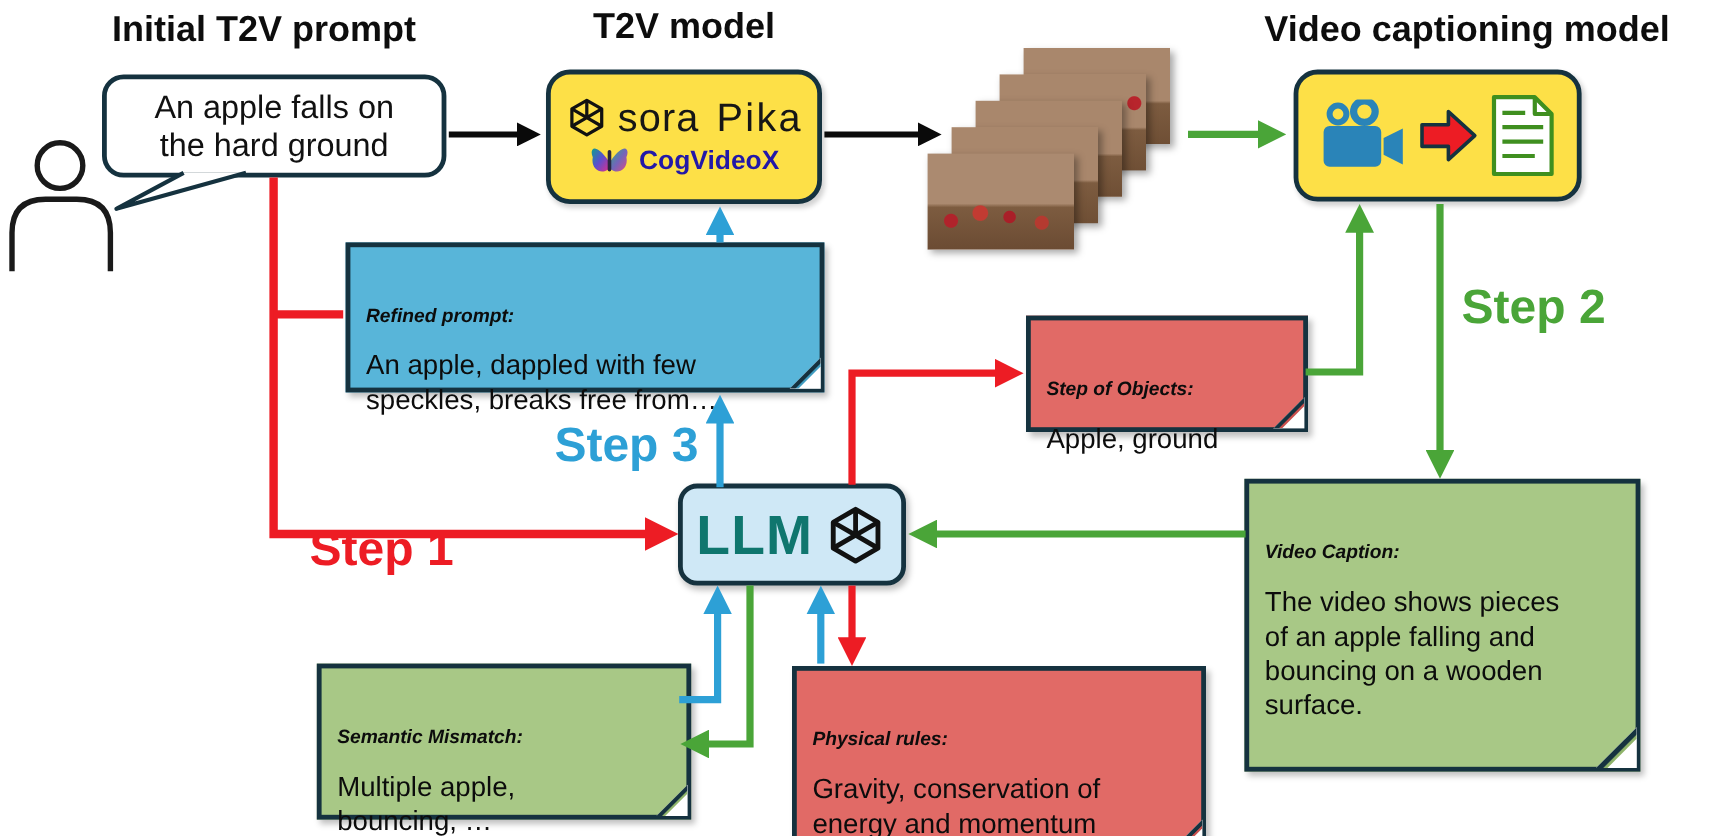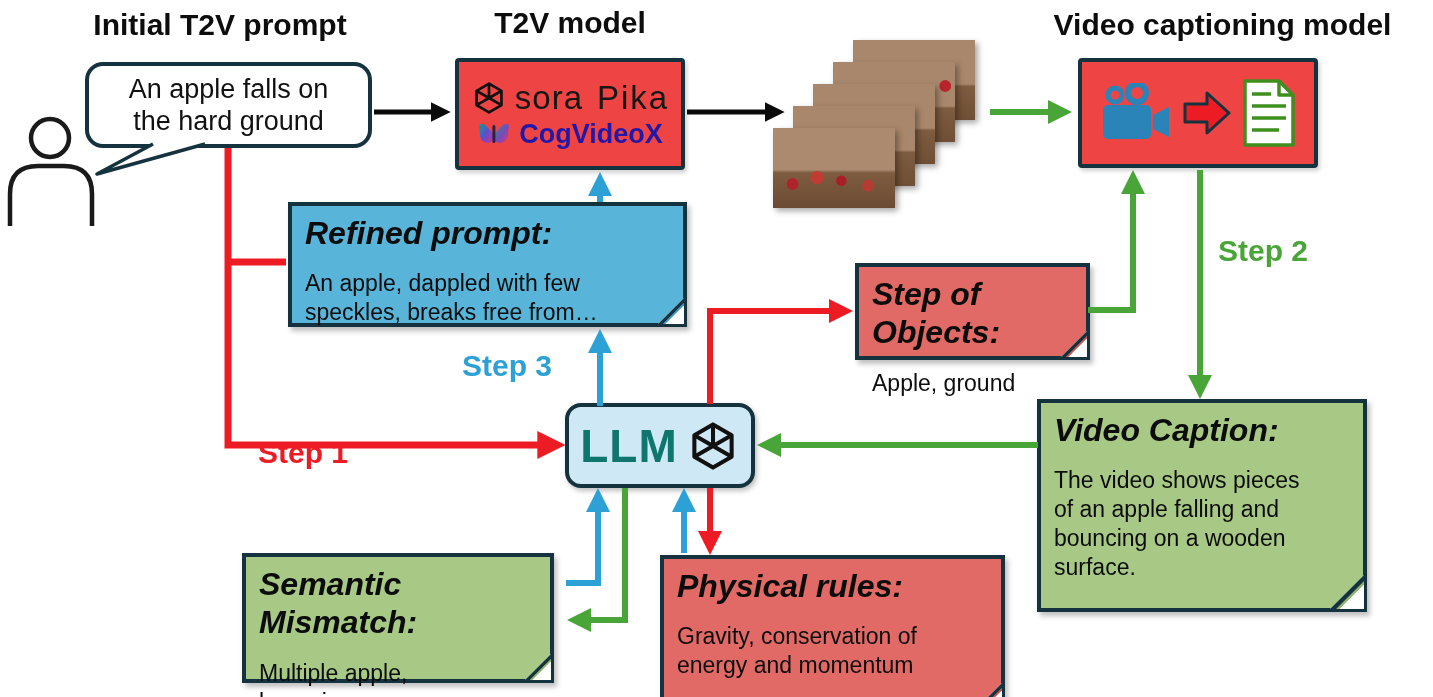--- a/index.html
+++ b/index.html
@@ -1,41 +1,41 @@
 <!DOCTYPE html>
 <html style="--red: #ed1c24; --blue: #2da0d6; --green: #4aa538; --noteBorder: #15323f; --boxBorder: #15323f; --blueNote: #58b5d9; --greenNote: #a8c886; --redNote: #e16a66; --llmFill: #cfe8f6; --cogBlue: #2218a8; --cameraBlue: #2a84b8; --docGreen: #3f8f1f; --blockArrowRed: #ed1c24;"><head>
 <meta charset="utf-8">
 <style>
   * { margin:0; padding:0; box-sizing:border-box; }
   html,body { background:#fff; }
   body { font-family:"Liberation Sans", sans-serif; }
   .canvas { position:relative; width:1433px; height:697px; background:#fff; overflow:hidden; }
 
   .heading { position:absolute; font-size:30px; font-weight:700; color:#0d0d0d; text-align:center; letter-spacing:0; }
-  .step-label { position:absolute; font-size:30px; font-weight:700; }
+  .step-label { position:absolute; font-size:40px; font-weight:700; }
   .step1 { color:var(--red);margin-top:44px; }
   .step2 { color:var(--green); }
   .step3 { color:var(--blue); }
 
   
   .bubble { position:absolute; left:85px; top:62px; width:287px; height:86px;
     background:#fff; border:4px solid var(--noteBorder); border-radius:18px;
     display:flex; align-items:center; justify-content:center; text-align:center;
     font-size:27px; color:#111; line-height:1.2; white-space:pre-line; z-index:3; }
   .bubble-tail { position:absolute; left:85px; top:140px; z-index:4; }
 
   
-  .model-box { position:absolute; background:#ef4444; border:4px solid var(--boxBorder); border-radius:4px;
+  .model-box { position:absolute; background:#fde047; border:4px solid var(--boxBorder); border-radius:20px;
     display:flex; flex-direction:column; align-items:center; justify-content:center; z-index:3;
     box-shadow:2px 3px 4px rgba(0,0,0,.18); }
   .t2v-box { left:455px; top:58px; width:230px; height:112px; gap:2px; }
   .logo-row { display:flex; align-items:center; gap:8px; }
   .sora-text { font-size:33px; color:#161616; letter-spacing:1px; }
   .pika-text { font-size:33px; color:#161616; letter-spacing:2px; margin-left:6px; }
-  .cogx-text { font-size:27px; font-weight:700; color:var(--cogBlue); }
+  .cogx-text { font-size:22px; font-weight:700; color:var(--cogBlue); }
 
   .cap-box { left:1078px; top:58px; width:240px; height:110px; flex-direction:row; gap:10px; }
 
   
   .frames { position:absolute; left:768px; top:38px; width:222px; height:178px; z-index:2; }
   .frame { position:absolute; width:122px; height:80px;
     background:linear-gradient(180deg,#a9876c 0%,#a9876c 55%,#7d5c40 58%,#6f4f35 100%);
     box-shadow:3px 3px 6px rgba(0,0,0,.35); }
   .frame.front { background:
     radial-gradient(circle 9px at 16% 70%, #b0232b 60%, rgba(176,35,43,0) 70%),
@@ -43,29 +43,29 @@
     radial-gradient(circle 8px at 56% 66%, #a91f28 60%, rgba(169,31,40,0) 70%),
     radial-gradient(circle 9px at 78% 72%, #b53a30 60%, rgba(181,58,48,0) 70%),
     linear-gradient(180deg,#ab8a70 0%,#ab8a70 52%,#7d5c40 56%,#6b4b33 100%); }
   .frame.apple-corner { background:
     radial-gradient(circle 9px at 92% 30%, #b8252c 60%, rgba(184,37,44,0) 70%),
     linear-gradient(180deg,#a9876c 0%,#a9876c 55%,#7d5c40 58%,#6f4f35 100%); }
 
   
   .note { position:absolute; border:4px solid var(--noteBorder); padding:8px 13px 6px 13px;
     z-index:3; box-shadow:3px 4px 5px rgba(0,0,0,.25); }
-  .note-title { font-size:32px; font-weight:700; font-style:italic; color:#0c0c0c; line-height:1.2; }
+  .note-title { font-size:16px; font-weight:700; font-style:italic; color:#0c0c0c; line-height:1.2;margin-top:40px; }
   .note-body { font-size:23px; color:#0c0c0c; line-height:1.25; white-space:pre-line;margin-top:17px; }
   .note-blue { background:var(--blueNote); }
   .note-green { background:var(--greenNote); }
   .note-red { background:var(--redNote); }
   .note-refined { left:288px; top:202px; width:399px; height:125px; }
   .note-objects { left:855px; top:263px; width:235px; height:97px; }
-  .note-caption { left:1037px; top:399px; width:330px; height:213px; }
-  .note-semantic { left:242px; top:553px; width:312px; height:130px; }
+  .note-caption { left:1037px; top:399px; width:330px; height:244px; }
+  .note-semantic { left:264px; top:553px; width:312px; height:130px; }
   .note-physical { left:660px; top:555px; width:345px; height:157px; }
 
   .fold { position:absolute; right:-1px; bottom:-1px; width:26px; height:26px; }
   .fold .cut { position:absolute; inset:0; background:linear-gradient(to bottom right, transparent 49%, #fff 51%); }
   .fold .flap { position:absolute; inset:0;
     background:linear-gradient(to bottom right, transparent 46%, var(--noteBorder) 48%, var(--noteBorder) 58%, currentColor 60%, currentColor 94%, var(--noteBorder) 96%);
     clip-path:polygon(0 100%, 100% 0, 100% 28%, 28% 100%); }
   .note-caption .fold { width:34px; height:34px; }
 
   

